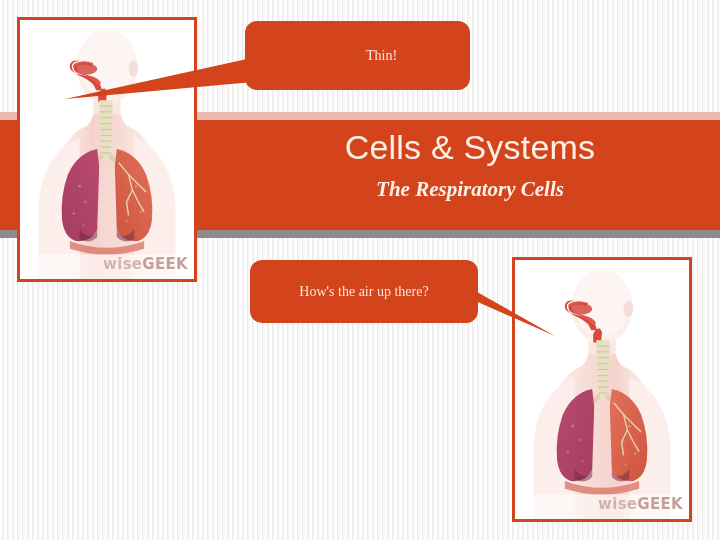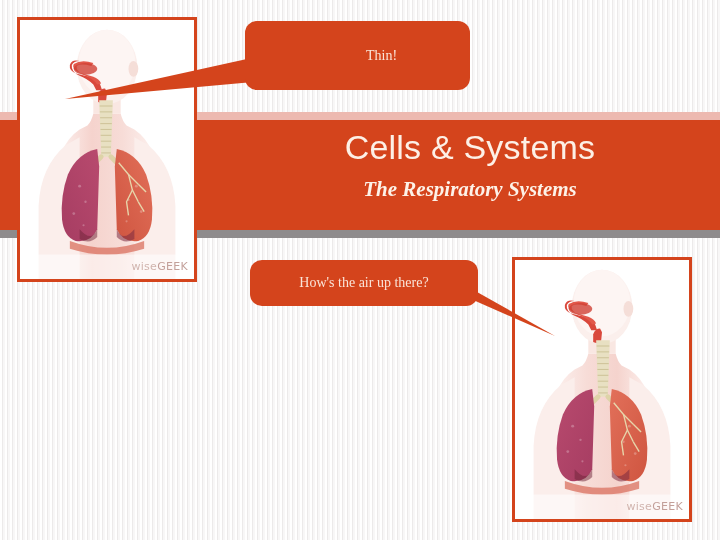--- a/index.html
+++ b/index.html
@@ -107,22 +107,22 @@
     left: 0; top: 0; right: 0; bottom: 0;
     background: #ffffff;
   }
   .flipped { transform: scaleX(-1); }
 
   .watermark {
     position: absolute;
     right: 6px;
     bottom: 6px;
     font-family: "DejaVu Sans", sans-serif;
-    font-size: 11px;
-    font-weight: normal;
+    font-size: 15px;
+    font-weight: bold;
     color: #c9a9a2;
     letter-spacing: 0.3px;
     opacity: 0.85;
   }
   .wm-bold { color: #b99089; }
 
   
   .callout {
     position: absolute;
     background: #d4441c;
@@ -144,21 +144,21 @@
     height: 69px;
   }
   #callout-thin .callout-text {
     font-size: 14px;
     margin-left: 48px;
   }
   #callout-air {
     left: 250px;
     top: 260px;
     width: 228px;
-    height: 46px;
+    height: 63px;
   }
   #callout-air .callout-text {
     font-size: 14px;
   }
 
   .tail {
     position: absolute;
     z-index: 7;
   }
 
@@ -169,21 +169,21 @@
 <body>
 
 <div id="slide">
 
   <div class="band band-pink"></div>
   <div class="band band-orange"></div>
   <div class="band band-gray"></div>
 
   <div class="title-block">
     <div class="title-main">Cells &amp; Systems</div>
-    <div class="title-sub">The Respiratory Systems</div>
+    <div class="title-sub">The Respiratory Cells</div>
   </div>
 
   <div class="photo-frame" id="photo-left">
     <div class="photo-inner flipped">
       <svg class="anatomy" viewBox="0 0 180 265" preserveAspectRatio="xMidYMid slice">
         <defs>
           <linearGradient id="skinL" x1="0" y1="0" x2="1" y2="0">
             <stop offset="0%" stop-color="#fdf3f1"></stop>
             <stop offset="35%" stop-color="#f7dcd7"></stop>
             <stop offset="65%" stop-color="#f5d3cd"></stop>

